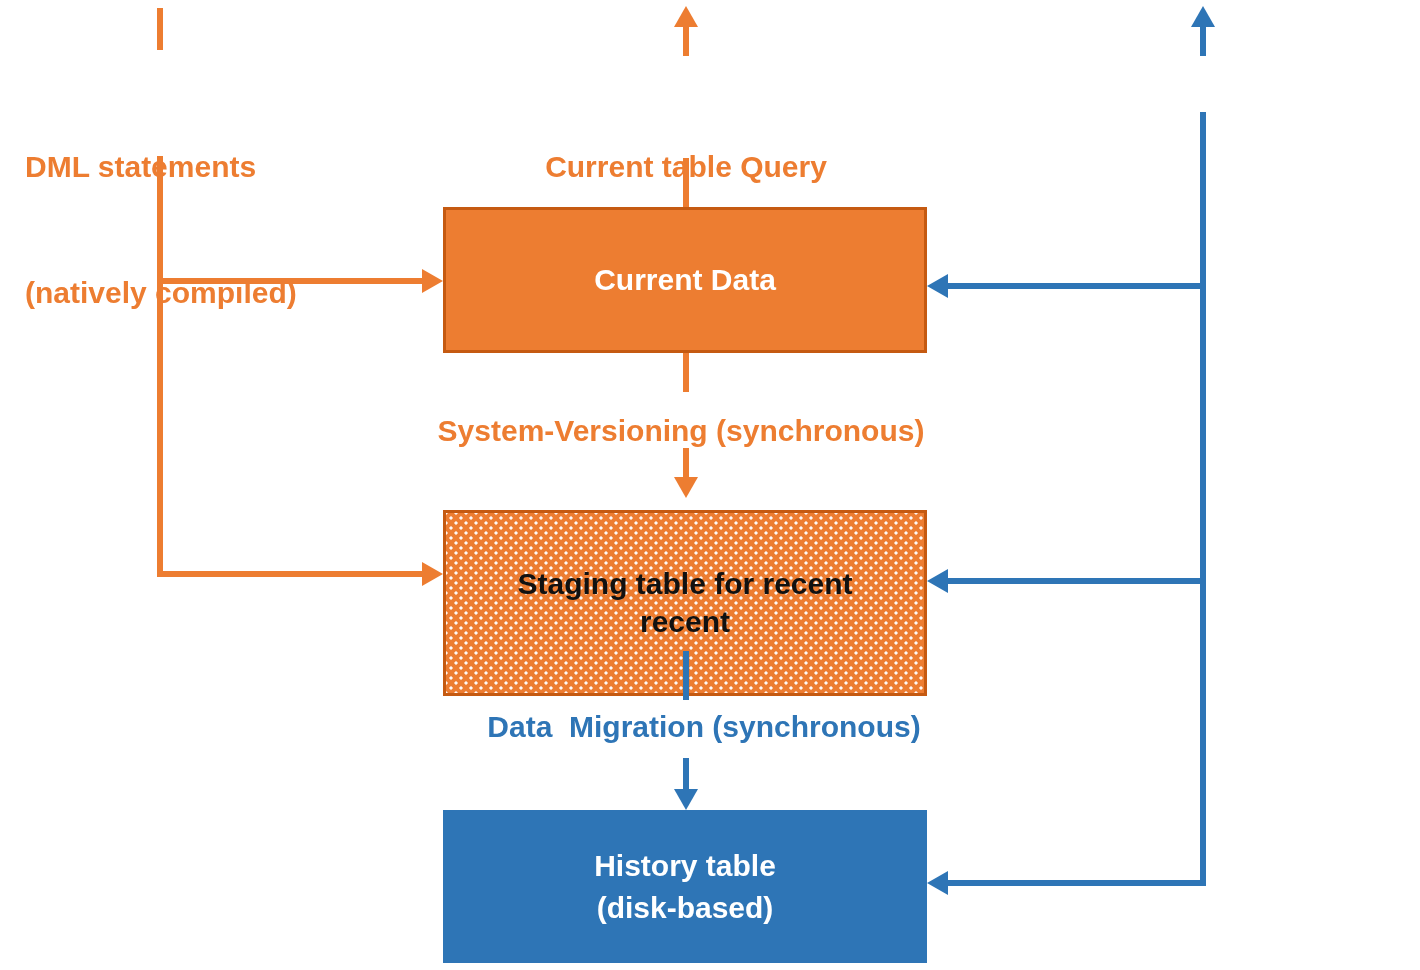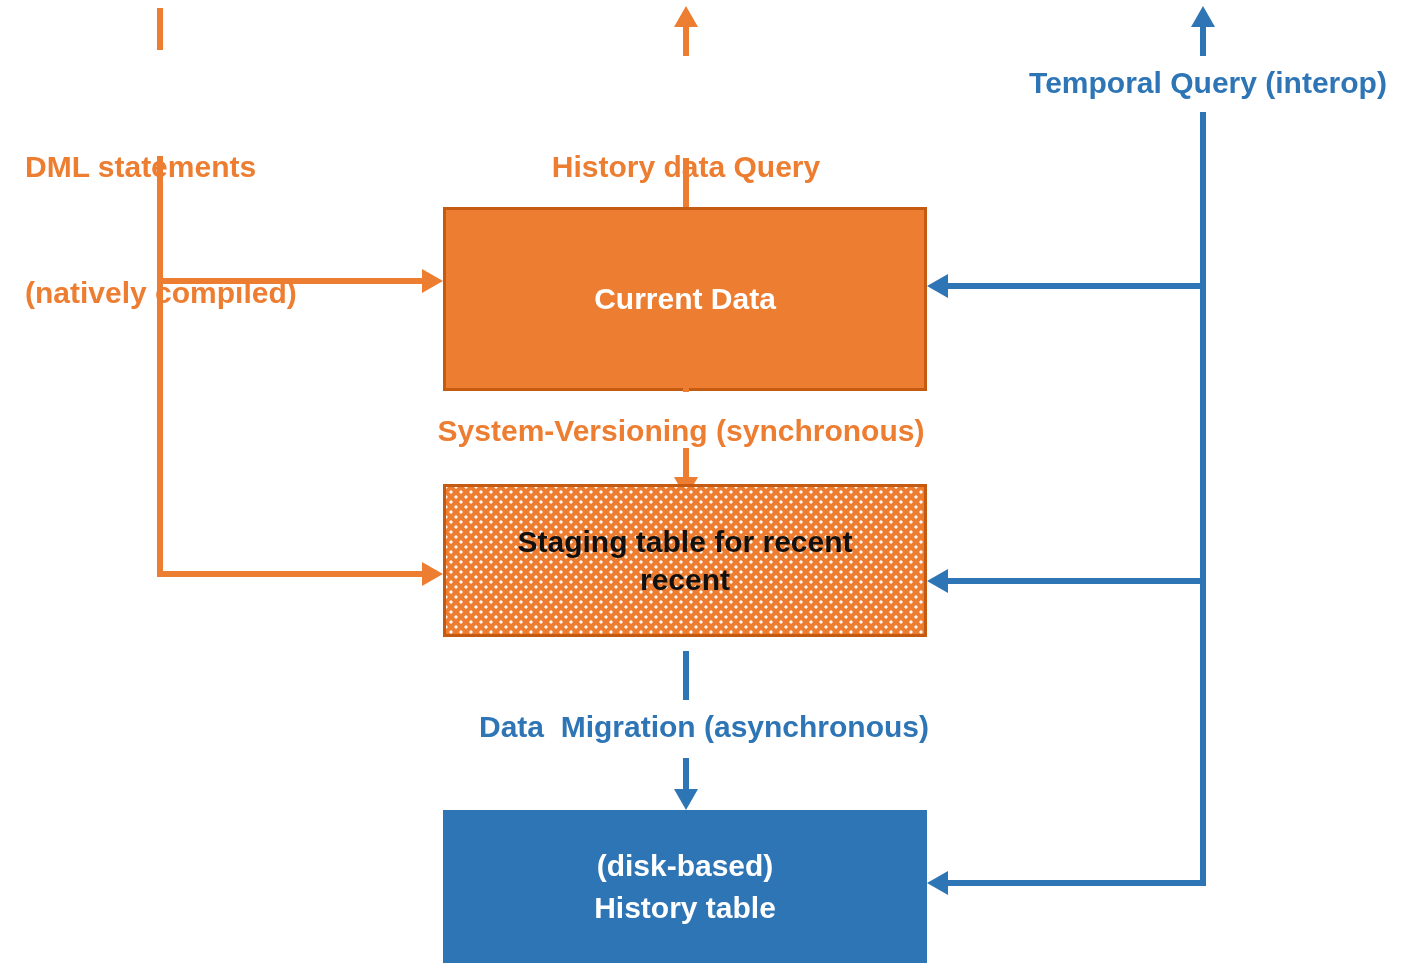--- a/index.html
+++ b/index.html
@@ -19,23 +19,23 @@
   .ah.up.blue{border-bottom-color:var(--blue);}
   .ah.down{border-left:12px solid transparent;border-right:12px solid transparent;border-top:21px solid var(--orange);}
   .ah.down.blue{border-top-color:var(--blue);}
   
   .lbl{position:absolute;font-size:30px;font-weight:600;color:var(--orange);line-height:42px;white-space:pre;}
   .lbl.blue{color:var(--blue);}
   .lbl.center{text-align:center;transform:translateX(-50%);}
   
   .box{position:absolute;left:443px;width:484px;display:flex;flex-direction:column;align-items:center;justify-content:center;text-align:center;font-weight:600;}
   .box .bl{font-size:30px;line-height:42px;}
-  #current-data-box{top:207px;height:184px;background:var(--orange);border:3px solid var(--orange-border);box-sizing:border-box;color:#ffffff;}
+  #current-data-box{top:207px;height:146px;background:var(--orange);border:3px solid var(--orange-border);box-sizing:border-box;color:#ffffff;}
   #staging-box{
-    top:484px;height:153px;box-sizing:border-box;color:#111111;
+    top:510px;height:186px;box-sizing:border-box;color:#111111;
     background-color:var(--orange);
     background-image:
       radial-gradient(circle,rgba(255,255,255,.95) 1.4px,transparent 1.8px),
       radial-gradient(circle,rgba(255,255,255,.95) 1.4px,transparent 1.8px);
     background-size:10px 10px;background-position:0 0,5px 5px;
     border:3px solid var(--orange-border);
   }
   #staging-box .bl{font-size:30px;line-height:38px;}
   #history-box{top:810px;height:153px;background:var(--blue);color:#ffffff;}
 </style>
@@ -53,52 +53,51 @@
 
   <div class="hline" style="left:157px;top:278px;width:266px;"></div>
   <div class="ah right" style="left:422px;top:269px;"></div>
 
   <div class="hline" style="left:157px;top:571px;width:266px;"></div>
   <div class="ah right" style="left:422px;top:562px;"></div>
 
   <div class="ah up" style="left:674px;top:6px;"></div>
   <div class="vline" style="left:683px;top:24px;height:32px;"></div>
   <div class="lbl center" style="left:686px;top:62px;">
-    <div>History data Query</div>
+    <div>Current table Query</div>
     <div>(natively compiled)</div>
   </div>
   <div class="vline" style="left:683px;top:158px;height:49px;"></div>
 
   <div class="box" id="current-data-box">
     <div class="bl">Current Data</div>
   </div>
 
   <div class="vline" style="left:683px;top:353px;height:39px;"></div>
   <div class="lbl center" style="left:681px;top:410px;">System-Versioning (synchronous)</div>
   <div class="vline" style="left:683px;top:448px;height:32px;"></div>
   <div class="ah down" style="left:674px;top:477px;"></div>
 
   <div class="box" id="staging-box">
     <div class="bl">Staging table for recent</div>
     <div class="bl">recent</div>
   </div>
 
   <div class="vline blue" style="left:683px;top:651px;height:49px;"></div>
-  <div class="lbl blue center" style="left:704px;top:706px;">Data  Migration (asynchronous)</div>
+  <div class="lbl blue center" style="left:704px;top:706px;">Data  Migration (synchronous)</div>
   <div class="vline blue" style="left:683px;top:758px;height:32px;"></div>
   <div class="ah down blue" style="left:674px;top:789px;"></div>
 
   <div class="box" id="history-box">
+    <div class="bl">History table</div>
     <div class="bl">(disk-based)</div>
-    <div class="bl">History table</div>
   </div>
 
   <div class="ah up blue" style="left:1191px;top:6px;"></div>
   <div class="vline blue" style="left:1200px;top:24px;height:32px;"></div>
-  <div class="lbl blue center" style="left:1208px;top:62px;">Temporal Query (interop)</div>
   <div class="vline blue" style="left:1200px;top:112px;height:774px;"></div>
 
   <div class="hline blue" style="left:947px;top:283px;width:253px;"></div>
   <div class="ah left" style="left:927px;top:274px;"></div>
 
   <div class="hline blue" style="left:947px;top:578px;width:253px;"></div>
   <div class="ah left" style="left:927px;top:569px;"></div>
 
   <div class="hline blue" style="left:947px;top:880px;width:259px;"></div>
   <div class="ah left" style="left:927px;top:871px;"></div>

